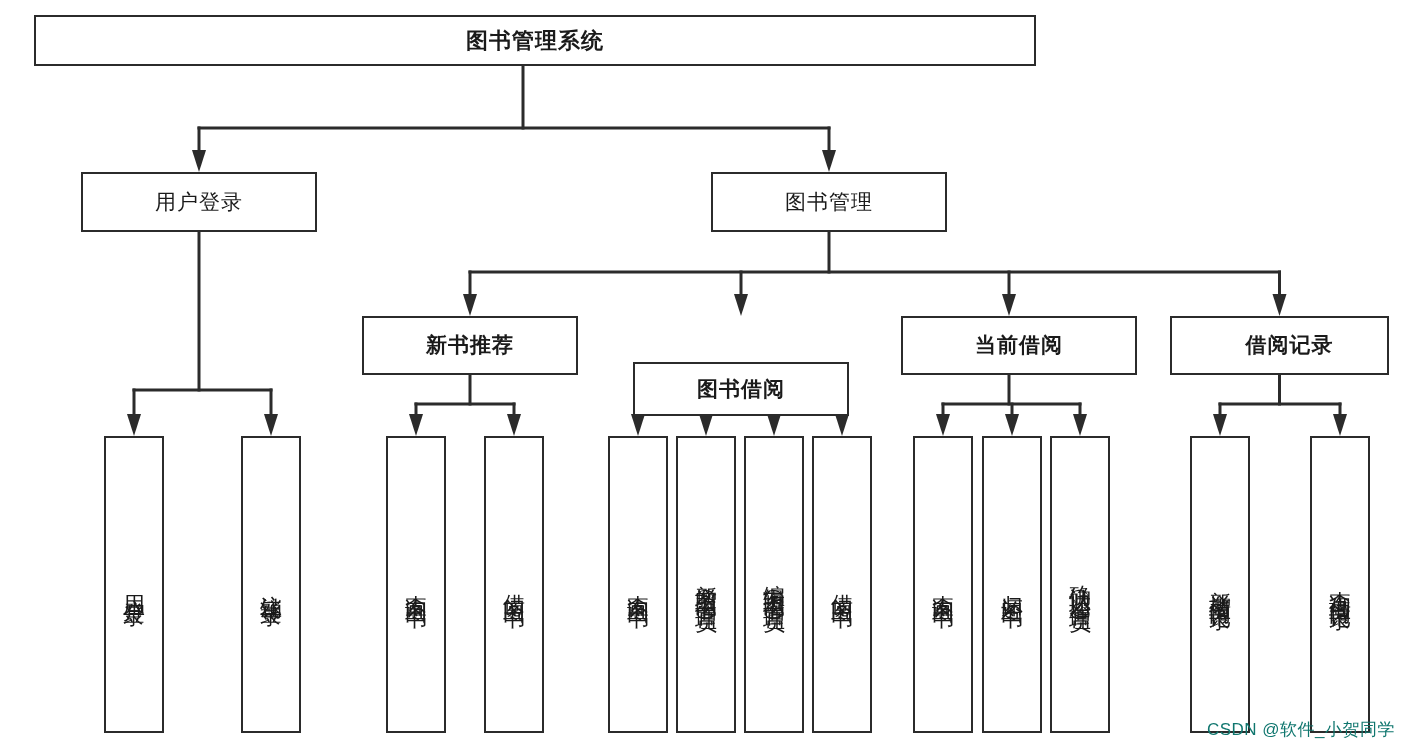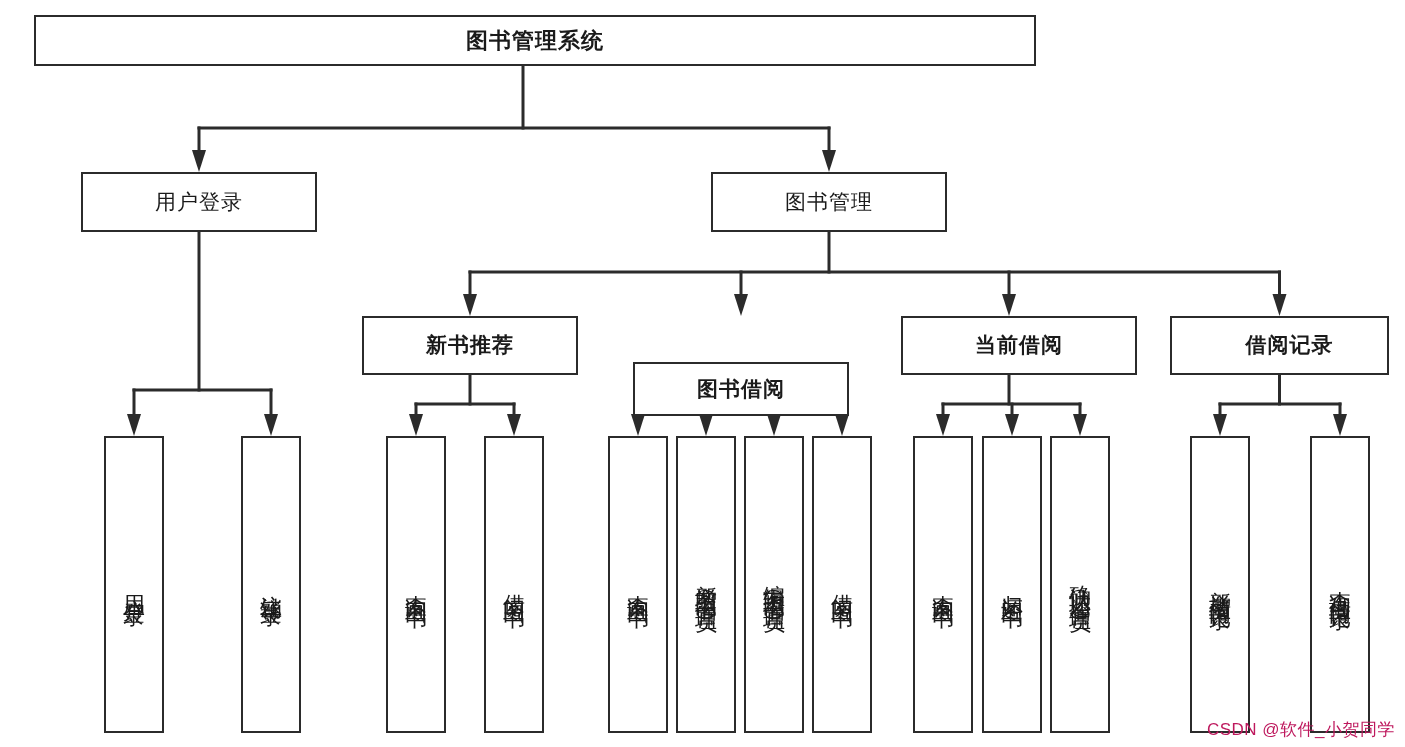--- a/index.html
+++ b/index.html
@@ -56,21 +56,21 @@
     top: 0;
     width: 1405px;
     height: 747px;
     pointer-events: none;
   }
   #watermark {
     position: absolute;
     right: 10px;
     bottom: 6px;
     font-size: 17px;
-    color: #be185d;
+    color: #0f766e;
     letter-spacing: 0.5px;
     white-space: nowrap;
     user-select: none;
   }
 </style>
 </head>
 <body>
 
 <div id="diagram-root">
   <svg id="connectors" viewBox="0 0 1405 747" width="1405" height="747" xmlns="http://www.w3.org/2000/svg">

